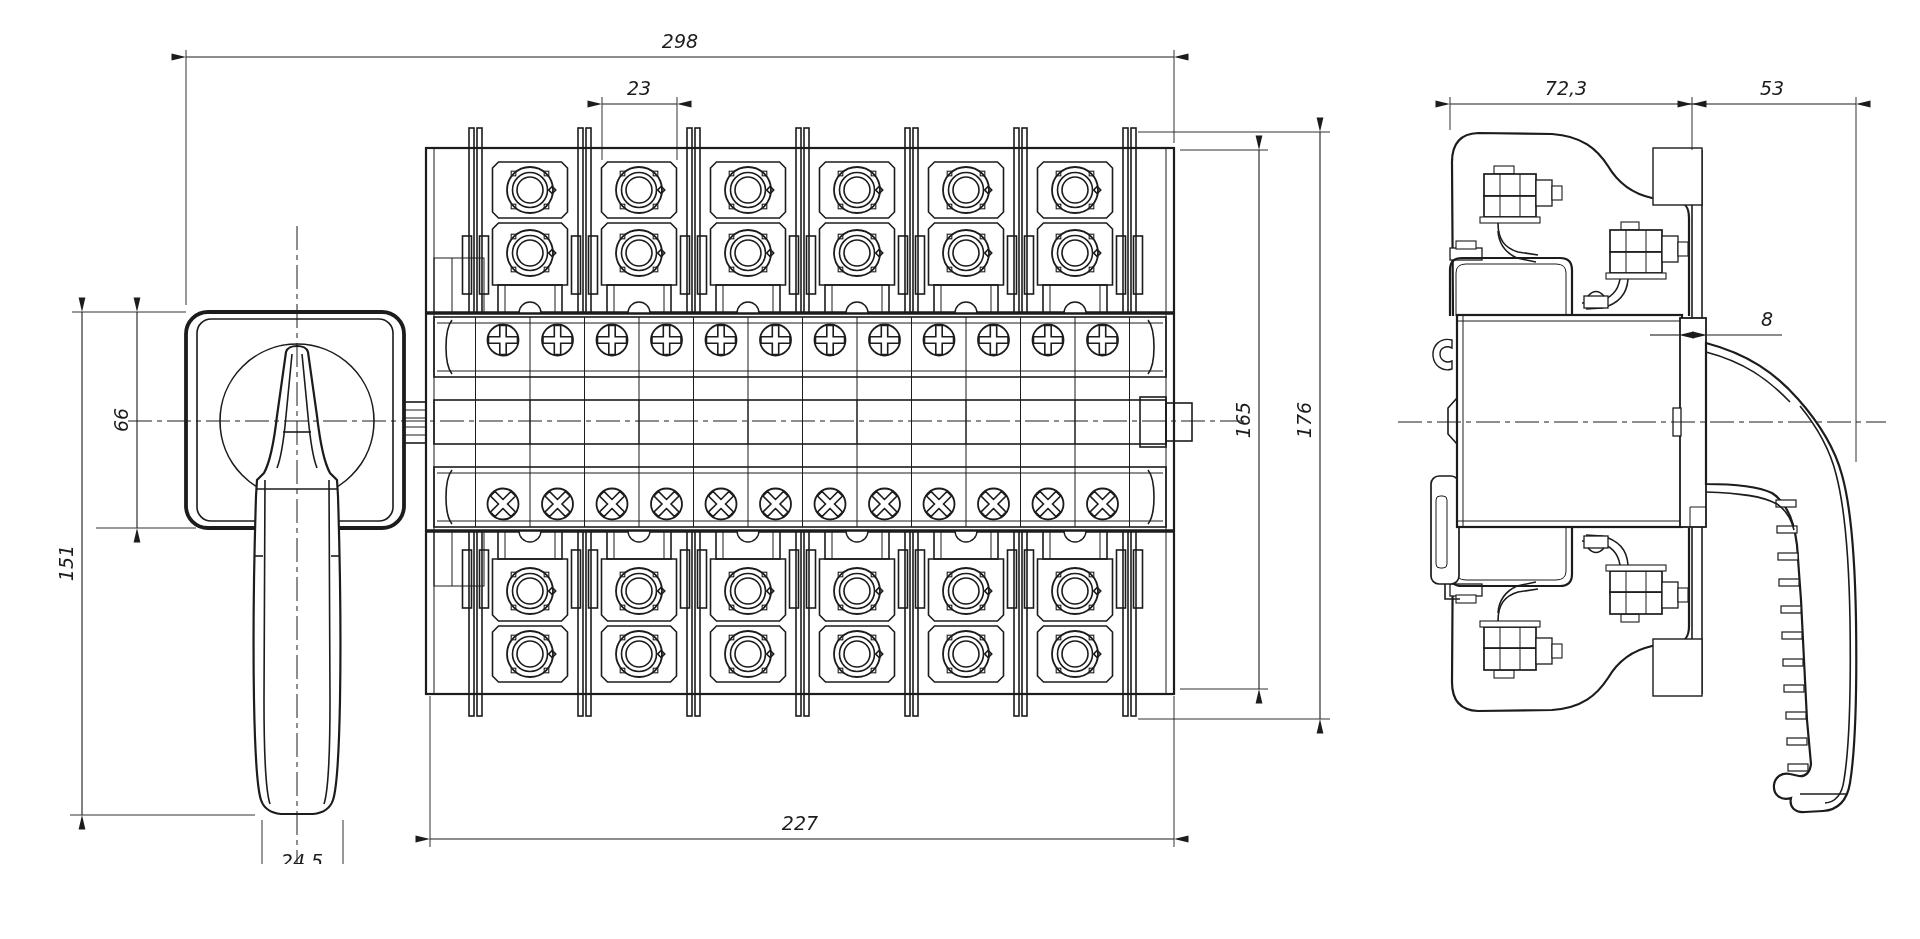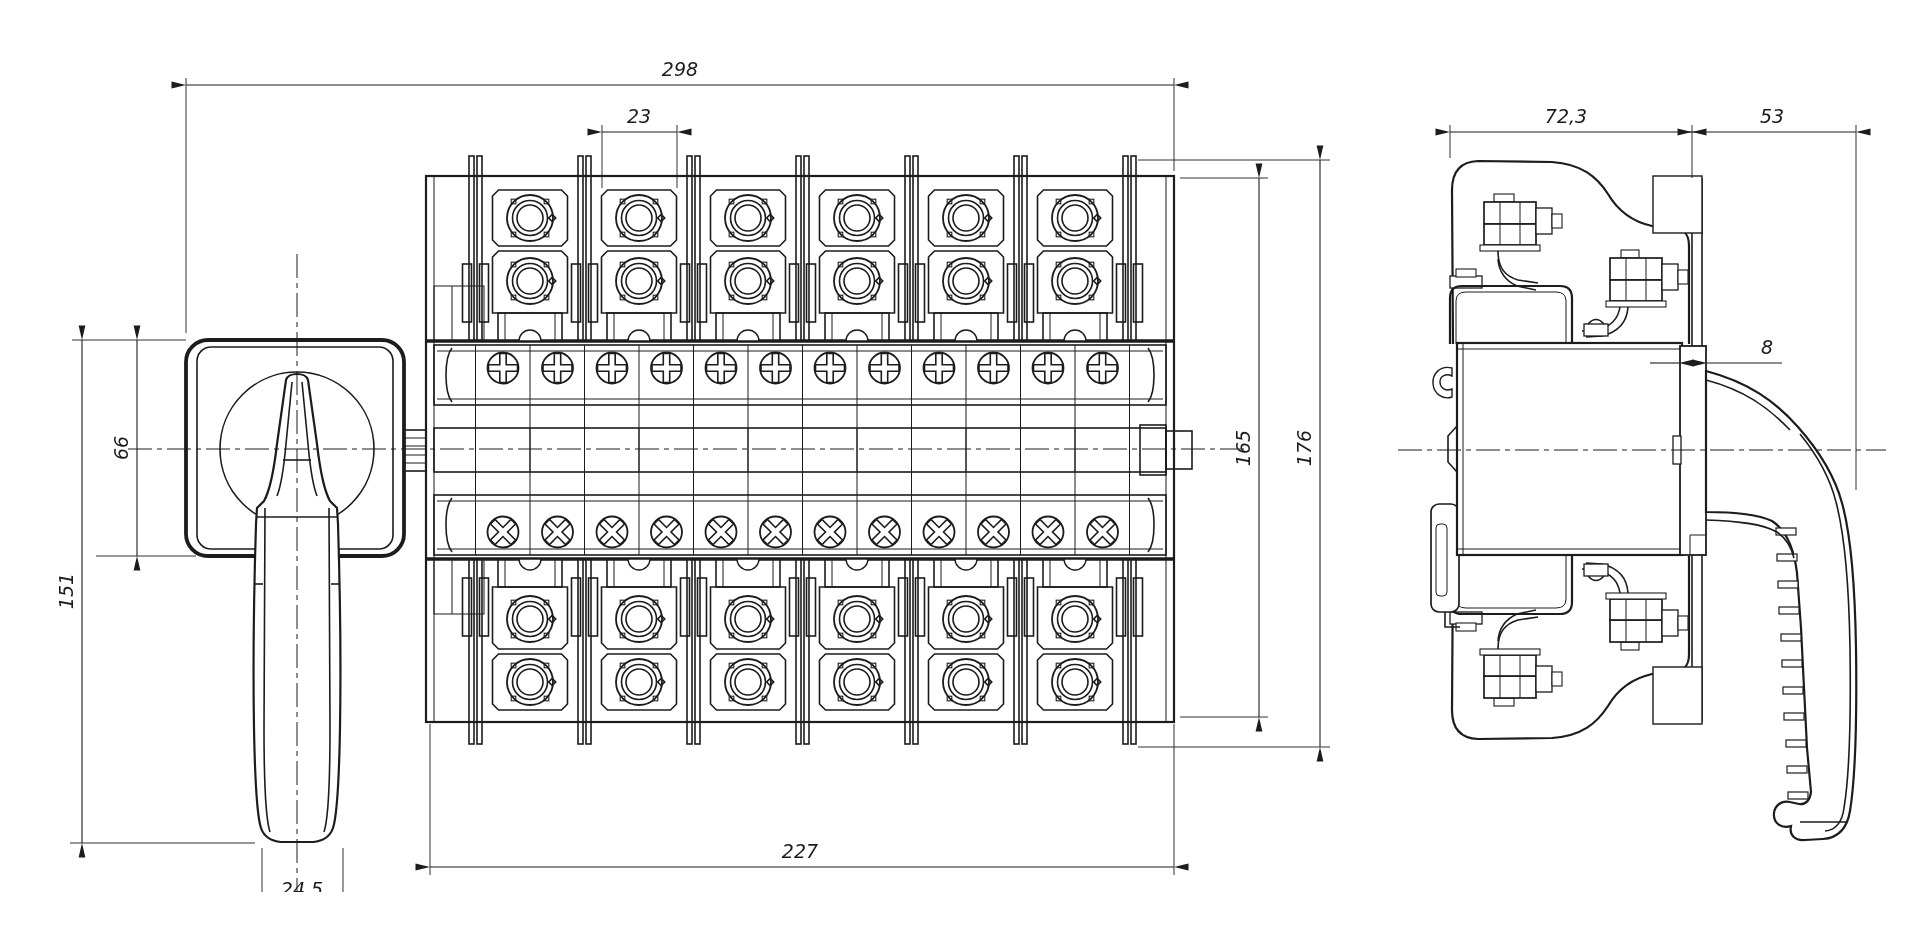--- a/index.html
+++ b/index.html
@@ -1,17 +1,17 @@
 <!DOCTYPE html>
 <html><head>
 <meta charset="utf-8">
 <style>
   html,body{margin:0;padding:0;background:#ffffff;}
   .stage{width:1920px;height:864px;background:#ffffff;position:relative;overflow:hidden;
-         font-family:"DejaVu Sans",sans-serif;margin-top:28px;}
+         font-family:"DejaVu Sans",sans-serif;}
   svg{display:block}
   svg text{font-family:"DejaVu Sans",sans-serif;font-style:italic;font-size:19px;fill:#1c1c1c;}
   .ln  {stroke:#1c1c1c;fill:none;stroke-width:1.6;}
   .ln2 {stroke:#1c1c1c;fill:none;stroke-width:2.2;}
   .ln4 {stroke:#1c1c1c;fill:none;stroke-width:3.8;}
   .thin{stroke:#1c1c1c;fill:none;stroke-width:1;}
   .heavy{stroke:#1c1c1c;fill:none;stroke-width:3.4;}
   .wfill{fill:#ffffff;stroke:#1c1c1c;}
   .dim  {stroke:#1c1c1c;stroke-width:1.1;fill:none;}
   .ext  {stroke:#1c1c1c;stroke-width:0.9;fill:none;}

